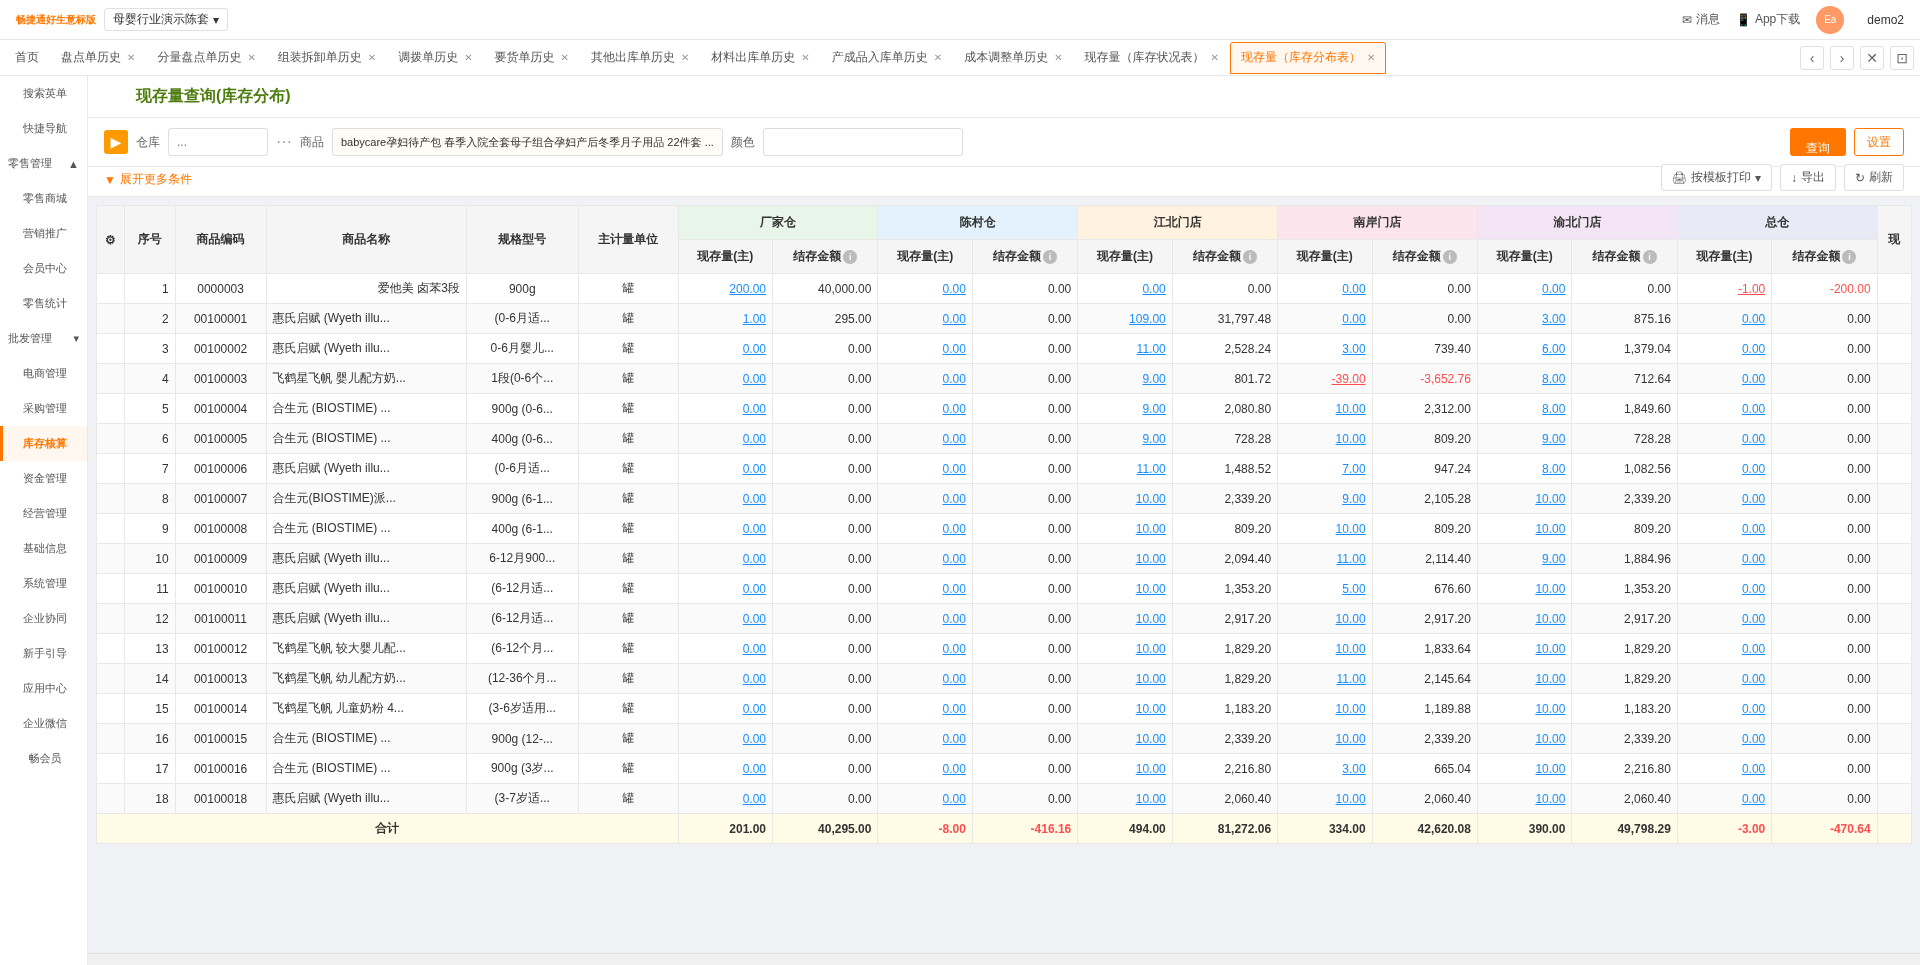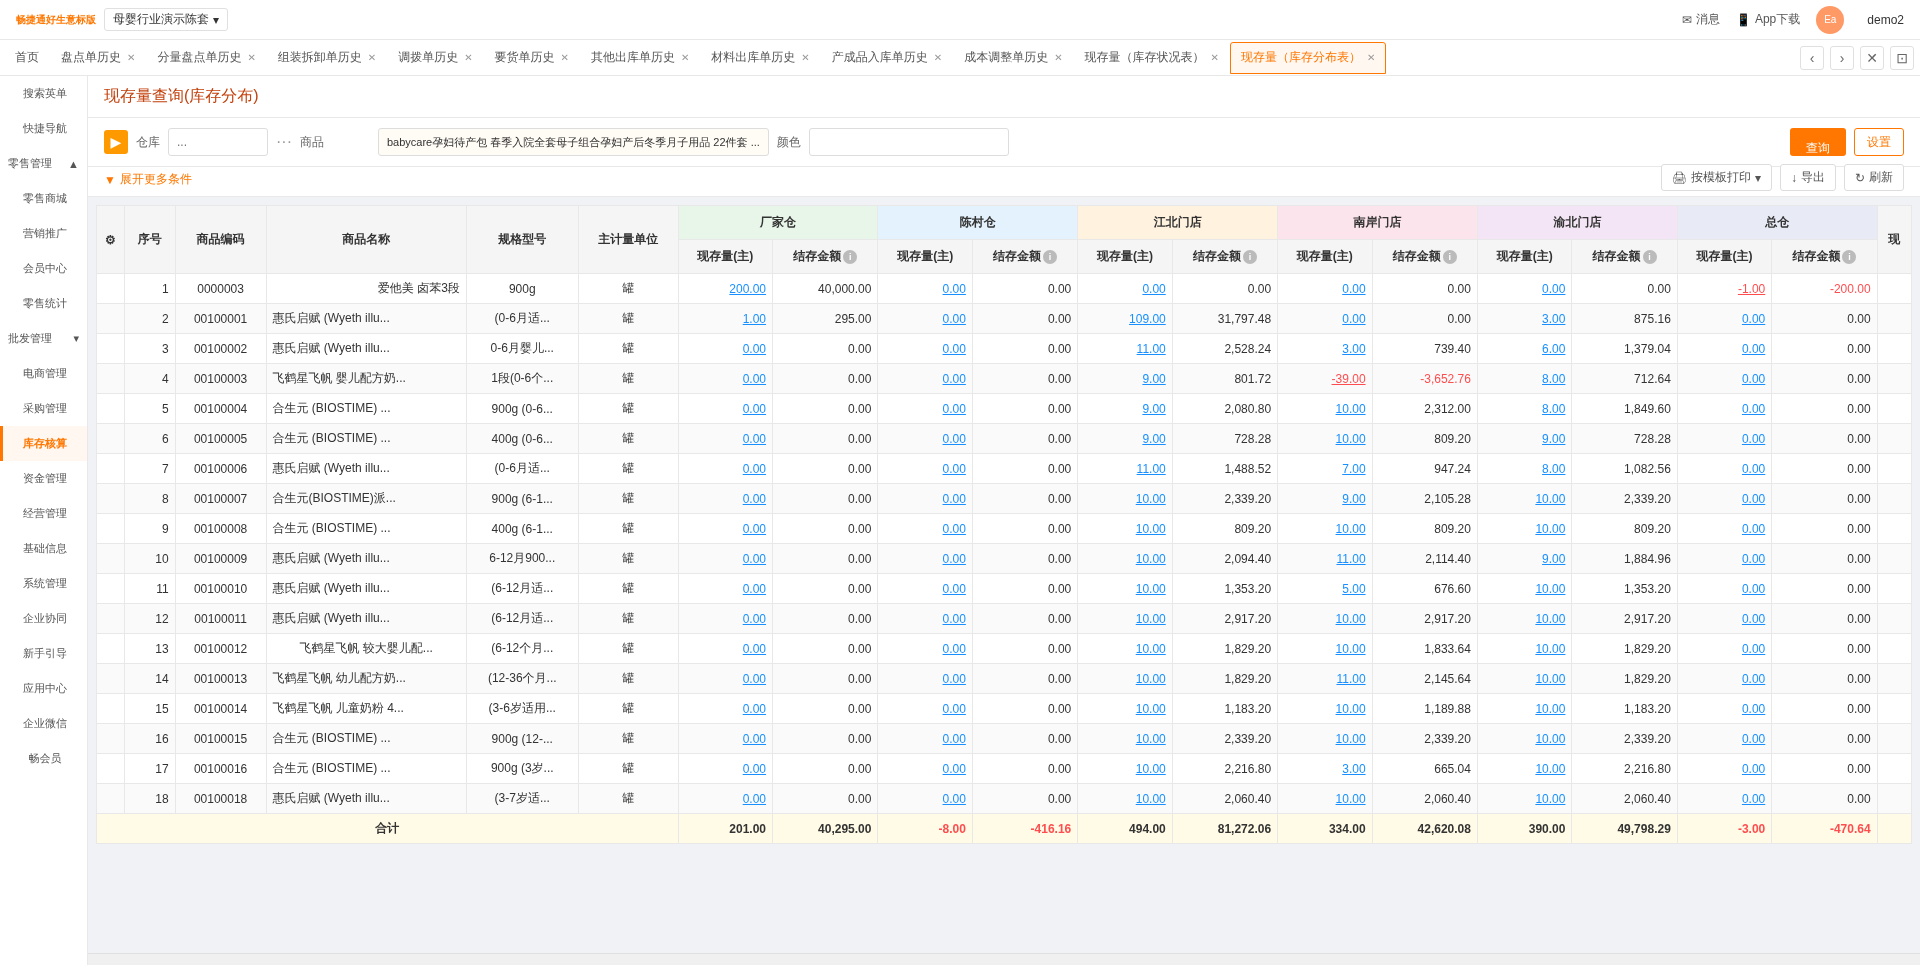--- a/index.html
+++ b/index.html
@@ -28,30 +28,30 @@
     .sidebar { width: 88px; background: #fff; border-right: 1px solid #e8e8e8; display: flex; flex-direction: column; overflow-y: auto; }
     .sidebar-item { padding: 10px 4px; text-align: center; cursor: pointer; font-size: 11px; color: #555; border-left: 3px solid transparent; }
     .sidebar-item.active { background: #fff7f0; color: #ff7700; border-left-color: #ff7700; font-weight: bold; }
     .sidebar-item-with-arrow { display: flex; align-items: center; justify-content: space-between; padding: 10px 8px; cursor: pointer; font-size: 11px; color: #555; }
 
     
     .content-area { flex: 1; display: flex; flex-direction: column; overflow: hidden; background: #f0f2f5; }
 
     
     .page-header { background: #fff; padding: 10px 16px 0 16px; border-bottom: 1px solid #e8e8e8; }
-    .page-title { font-size: 16px; font-weight: normal; color: #c2410c; margin-bottom: 10px; }
+    .page-title { font-size: 16px; font-weight: bold; color: #4d7c0f; margin-bottom: 10px; margin-left: 32px; }
     .page-actions { display: flex; align-items: center; gap: 8px; position: absolute; right: 16px; top: 88px; }
     .action-btn { display: flex; align-items: center; gap: 4px; padding: 4px 10px; border: 1px solid #ddd; border-radius: 3px; background: #fff; cursor: pointer; font-size: 12px; color: #555; }
 
     
     .filter-bar { background: #fff; padding: 10px 16px; display: flex; align-items: center; gap: 8px; border-bottom: 1px solid #e8e8e8; flex-wrap: wrap; }
     .filter-toggle-btn { width: 24px; height: 24px; background: #ff9900; color: #fff; border: none; border-radius: 3px; cursor: pointer; font-size: 14px; display: flex; align-items: center; justify-content: center; }
     .filter-label { font-size: 12px; color: #666; }
     .filter-input { height: 28px; border: 1px solid #ddd; border-radius: 3px; padding: 0 8px; font-size: 12px; min-width: 80px; }
-    .filter-value { height: 28px; border: 1px solid #ddd; border-radius: 3px; padding: 0 8px; font-size: 12px; min-width: 300px; background: #fffbf5; color: #333; display: flex; align-items: center; margin-left: 46px; }
+    .filter-value { height: 28px; border: 1px solid #ddd; border-radius: 3px; padding: 0 8px; font-size: 12px; min-width: 300px; background: #fffbf5; color: #333; display: flex; align-items: center; }
     .expand-btn { display: flex; align-items: center; gap: 4px; color: #ff7700; cursor: pointer; font-size: 12px; border: none; background: transparent; }
     .search-btn { height: 28px; background: #ff7700; color: #fff; border: none; border-radius: 3px; padding: 12px 16px; cursor: pointer; font-size: 12px; }
     .setting-btn { height: 28px; background: #fff; color: #ff7700; border: 1px solid #ff7700; border-radius: 3px; padding: 0 12px; cursor: pointer; font-size: 12px; }
     .filter-dots { color: #999; font-size: 16px; }
 
     
     .table-container { flex: 1; overflow: auto; padding: 8px 8px; }
     .data-table { width: 100%; border-collapse: collapse; background: #fff; min-width: 1600px; }
     .data-table th { background: #f5f5f5; border: 1px solid #e8e8e8; padding: 8px 6px; font-size: 12px; color: #333; font-weight: 600; text-align: center; white-space: nowrap; }
     .data-table td { border: 1px solid #e8e8e8; padding: 6px; font-size: 12px; color: #333; text-align: center; white-space: nowrap; }
@@ -511,21 +511,21 @@
               <td class="text-right"><span class="num-link">10.00</span></td>
               <td class="text-right">2,917.20</td>
               <td class="text-right"><span class="num-link">0.00</span></td>
               <td class="text-right">0.00</td>
               <td></td>
             </tr>
             <tr>
               <td></td>
               <td class="text-right">13</td>
               <td>00100012</td>
-              <td style="text-align: center;">飞鹤星飞帆 较大婴儿配...</td>
+              <td style="text-align: left;">飞鹤星飞帆 较大婴儿配...</td>
               <td>(6-12个月...</td>
               <td>罐</td>
               <td class="text-right"><span class="num-link">0.00</span></td>
               <td class="text-right">0.00</td>
               <td class="text-right"><span class="num-link">0.00</span></td>
               <td class="text-right">0.00</td>
               <td class="text-right"><span class="num-link">10.00</span></td>
               <td class="text-right">1,829.20</td>
               <td class="text-right"><span class="num-link">10.00</span></td>
               <td class="text-right">1,833.64</td>

